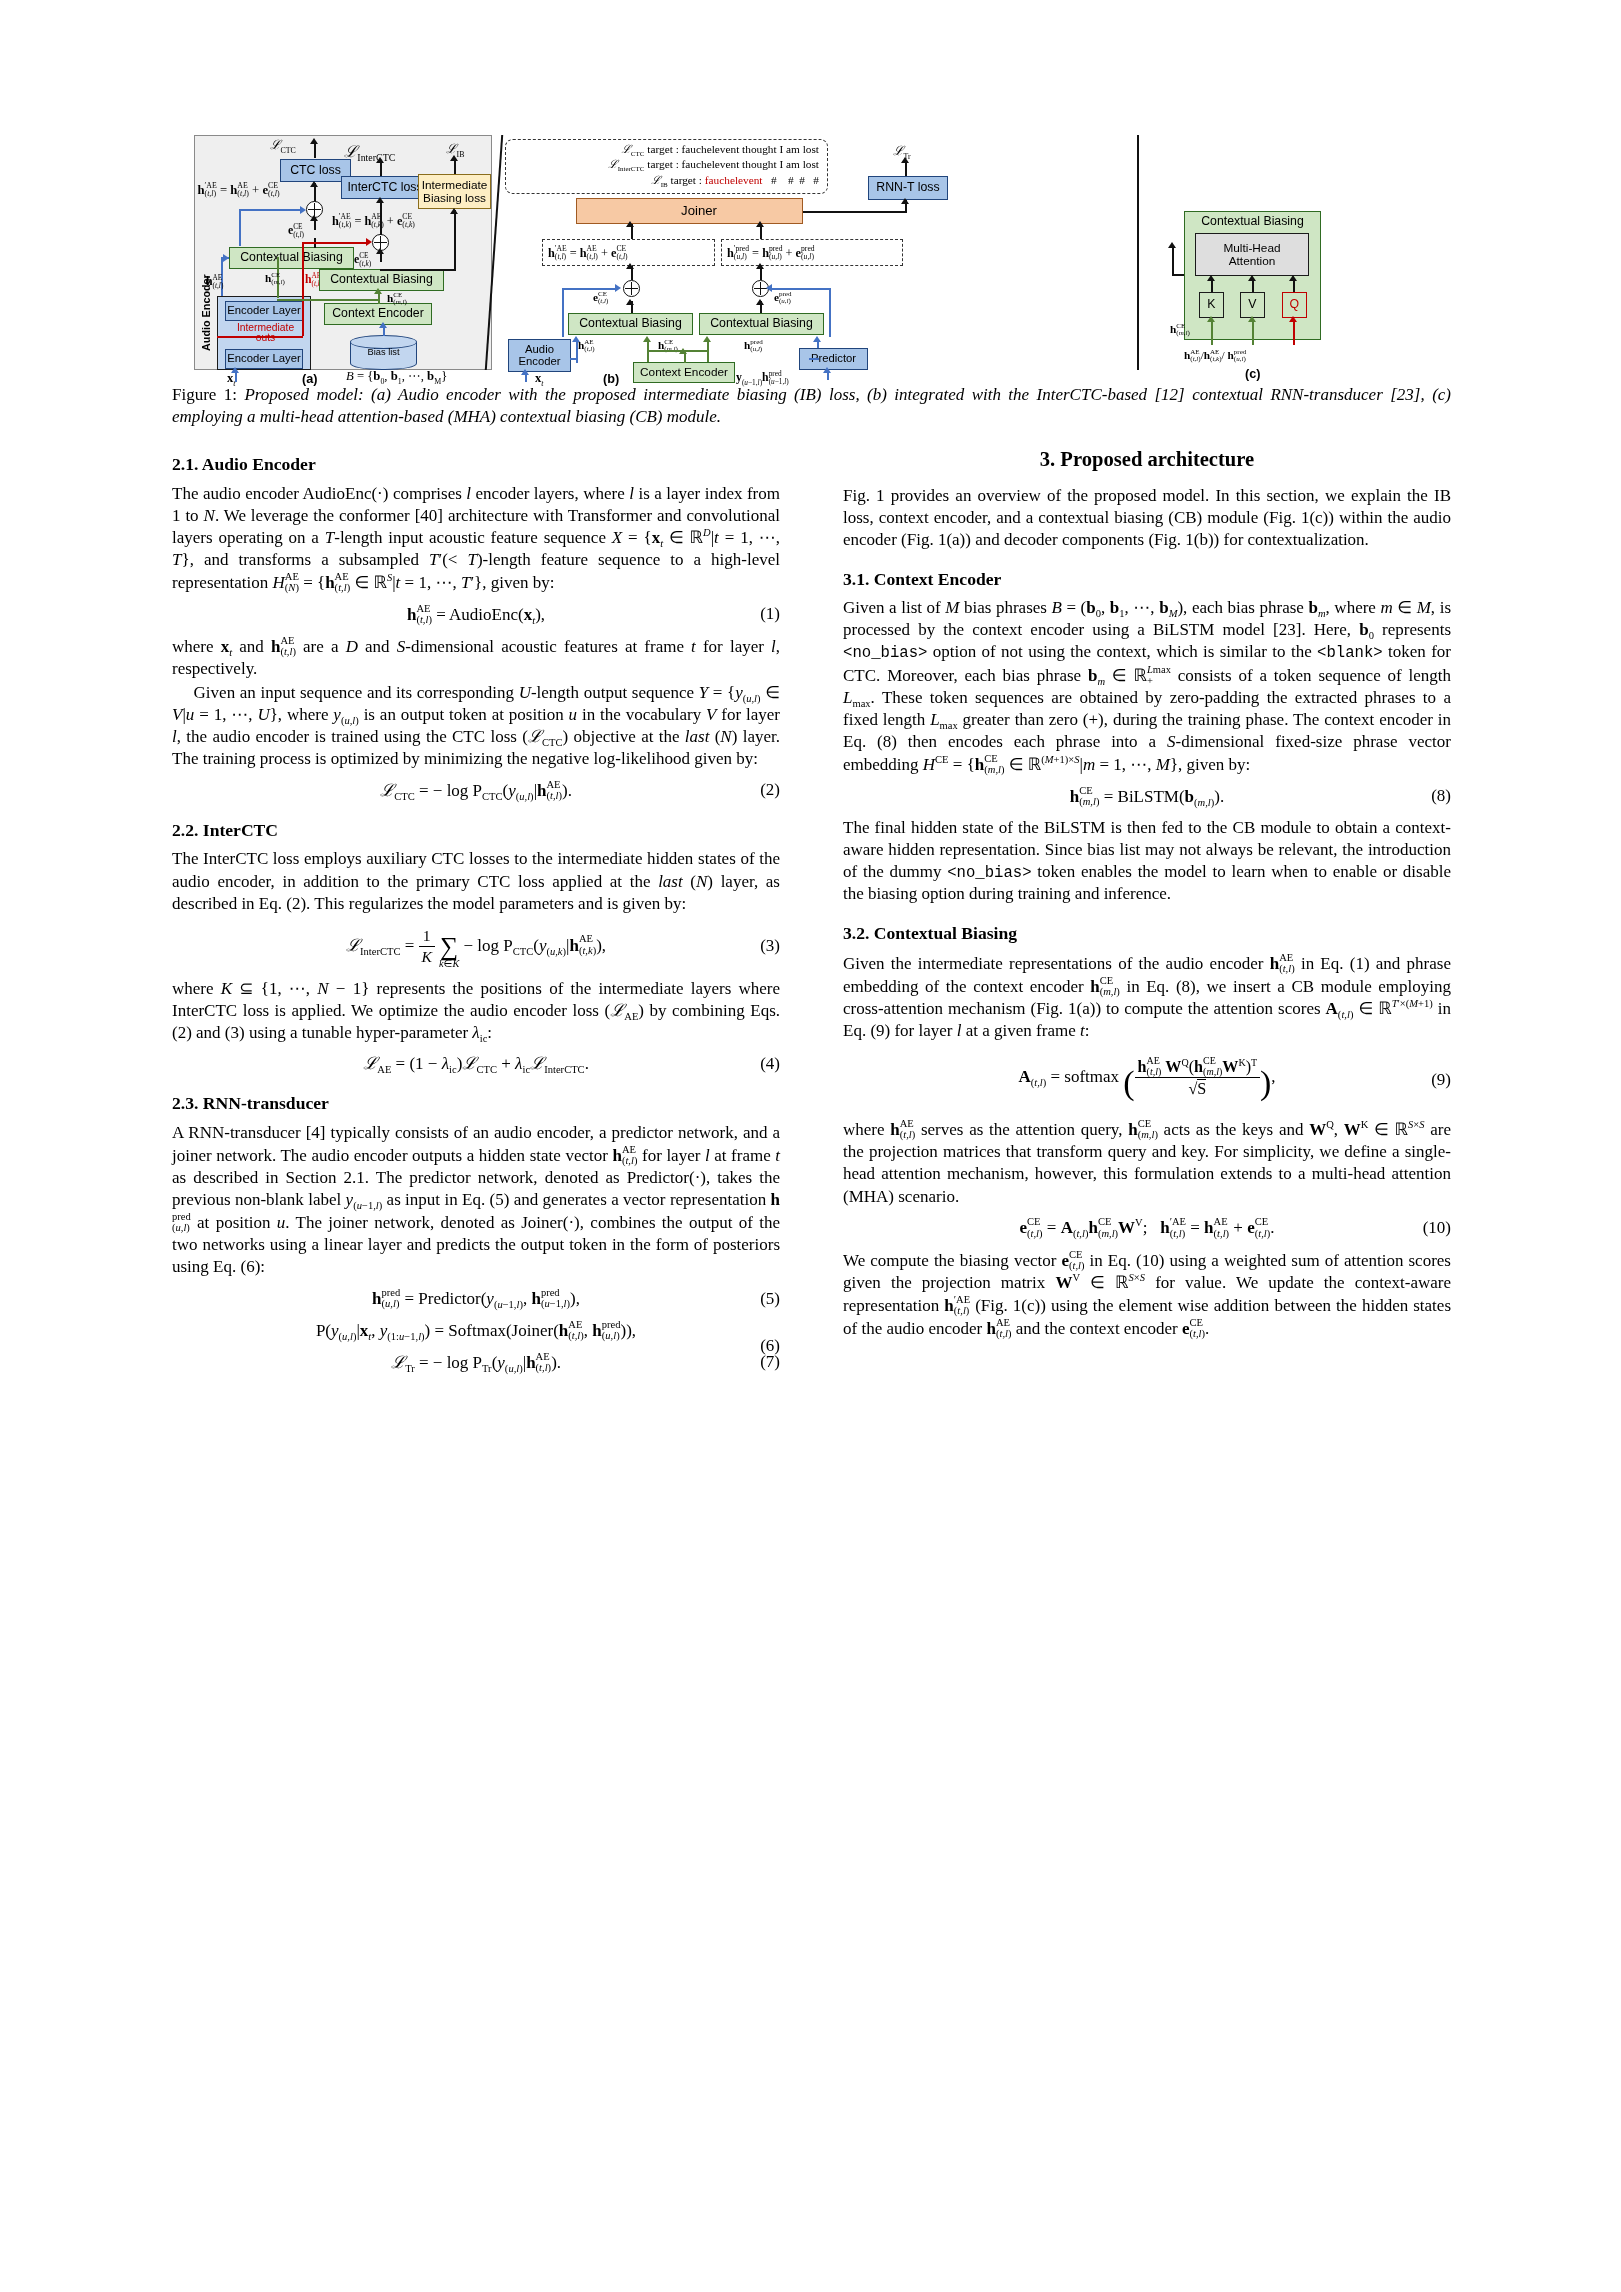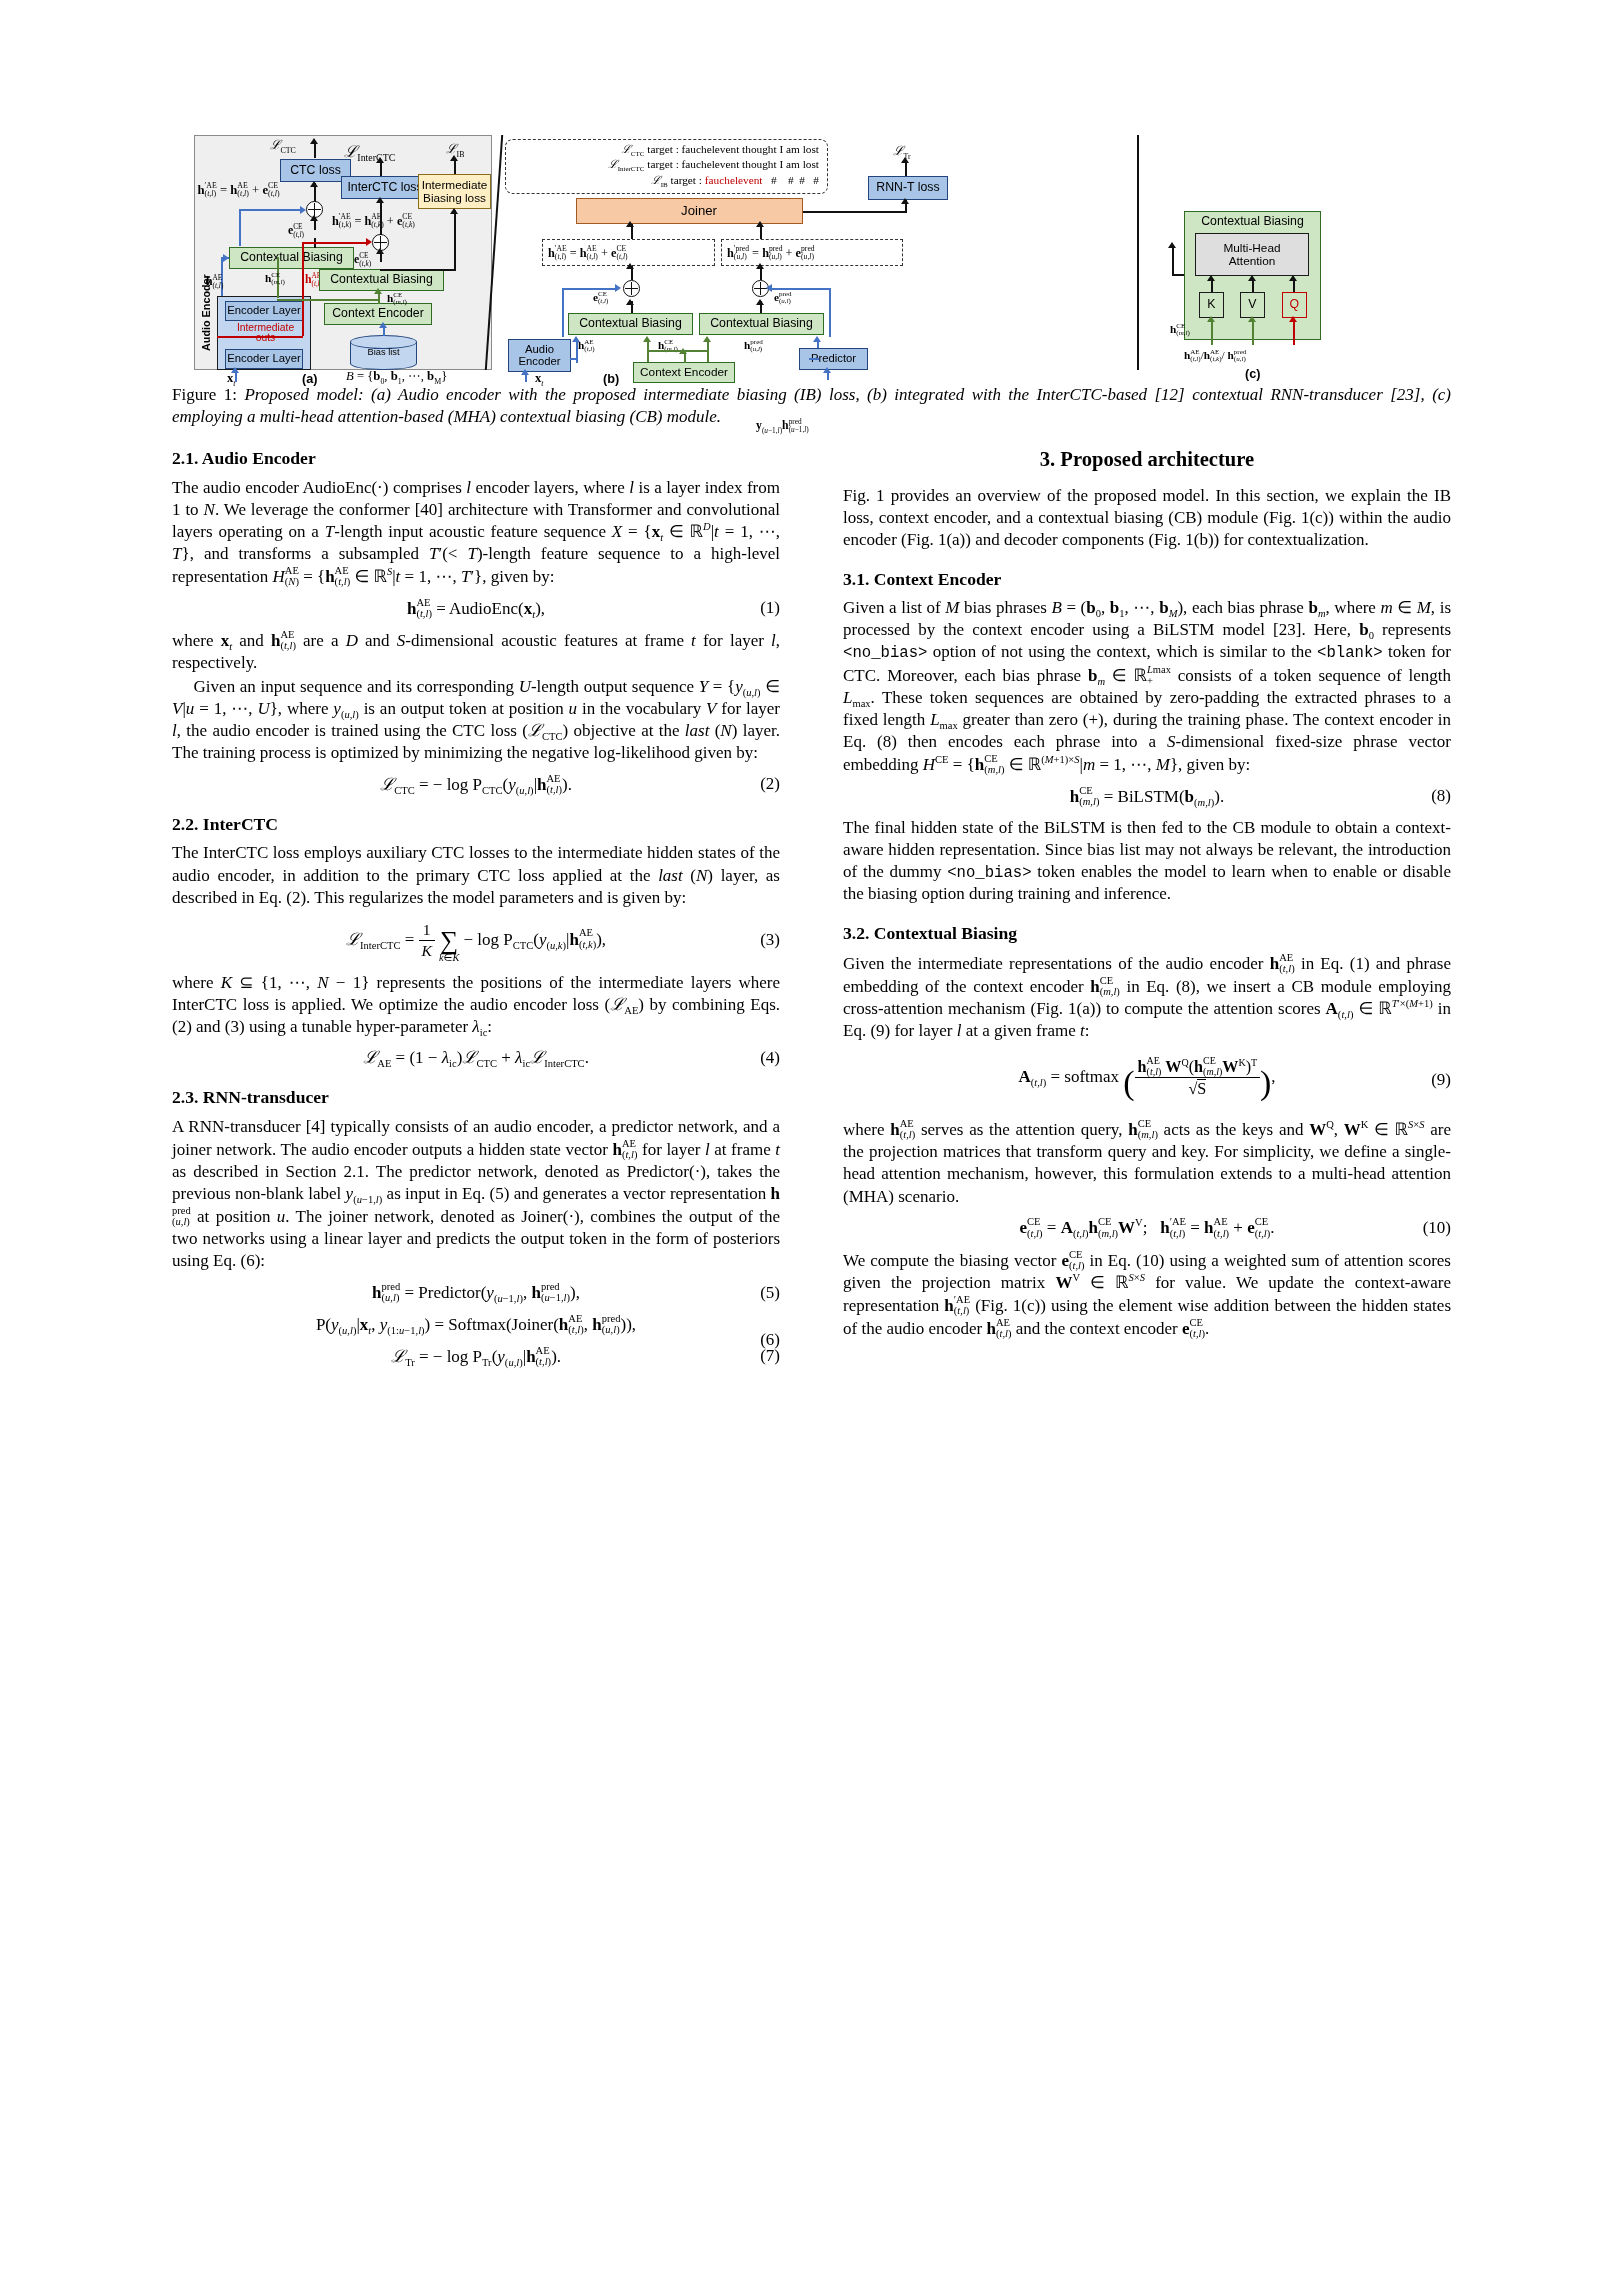--- a/index.html
+++ b/index.html
@@ -390,21 +390,21 @@
     <div class="arrow v green-l" style="left:512px; top:223px; height:12.7px;"></div>
     <div class="ahead up gr" style="left:507px; top:221px;"></div>
     <div class="arrow h green-l" style="left:475px; top:223px; width:61px;"></div>
 
     <div class="arrow v blue-l" style="left:353px; top:245px; height:9.8px;"></div>
     <div class="ahead up bl" style="left:349px; top:242px;"></div>
     <div class="mathlbl" style="left:363px; top:245px; font-size:12.7px;">
       <span class="bb">x</span><span class="dn"><i>t</i></span>
     </div>
     <div class="panel-tag" style="left:431px; top:245px;">(b)</div>
-    <div class="mathlbl" style="left:584px; top:243px; font-size:11.8px;margin-top:48px;">
+    <div class="mathlbl" style="left:564px; top:243px; font-size:11.8px;">
       <span class="bb">y</span><span class="dn">(<i>u</i>−1,<i>l</i>)</span><span class="bb">h</span><span class="supsub"><span>pred</span><span>(<i>u</i>−1,<i>l</i>)</span></span>
     </div>
     <div class="arrow v blue-l" style="left:655px; top:243px; height:9.8px;"></div>
     <div class="ahead up bl" style="left:651px; top:240px;"></div>
 
     <div class="panel-c-divider"></div>
 
     <div class="arrow v" style="left:1000px; top:118px; height:29px;"></div>
     <div class="ahead up" style="left:996px; top:115px;"></div>
     <div class="arrow h" style="left:1000px; top:147px; width:24.5px;"></div>
@@ -442,21 +442,21 @@
     </div>
     <div class="panel-tag" style="left:1073px; top:240px;">(c)</div>
   </div>
 
   <div class="caption">
     <span class="lead">Figure 1:</span><span> Proposed model: (a) Audio encoder with the proposed intermediate biasing (IB) loss, (b) integrated with the InterCTC-based [12] contextual RNN-transducer [23], (c) employing a multi-head attention-based (MHA) contextual biasing (CB) module.</span>
   </div>
 
   <div class="col col-l">
 
-    <h2 class="sec" style="margin-top:1px;">2.1.  Audio Encoder</h2>
+    <h2 class="sec" style="margin-top:7px;">2.1.  Audio Encoder</h2>
 
     <p>The audio encoder <span class="m">AudioEnc(·)</span> comprises <i>l</i> encoder layers, where <i>l</i> is a layer index from 1 to <i>N</i>. We leverage the conformer [40] architecture with Transformer and convolutional layers operating on a <i>T</i>-length input acoustic feature sequence <i>X</i> = {<span class="bb">x</span><span class="dn"><i>t</i></span> ∈ ℝ<span class="up"><i>D</i></span>|<i>t</i> = 1, ⋯, <i>T</i>}, and transforms a subsampled <i>T</i>′(&lt; <i>T</i>)-length feature sequence to a high-level representation <i>H</i><span class="supsub"><span>AE</span><span>(<i>N</i>)</span></span> = {<span class="bb">h</span><span class="supsub"><span>AE</span><span>(<i>t,l</i>)</span></span> ∈ ℝ<span class="up"><i>S</i></span>|<i>t</i> = 1, ⋯, <i>T</i>′}, given by:</p>
 
     <div class="eq">
       <span class="eqbody"><span class="bb">h</span><span class="supsub"><span>AE</span><span>(<i>t,l</i>)</span></span> = AudioEnc(<span class="bb">x</span><span class="dn"><i>t</i></span>),</span>
       <span class="num">(1)</span>
     </div>
 
     <p>where <span class="bb">x</span><span class="dn"><i>t</i></span> and <span class="bb">h</span><span class="supsub"><span>AE</span><span>(<i>t,l</i>)</span></span> are a <i>D</i> and <i>S</i>-dimensional acoustic features at frame <i>t</i> for layer <i>l</i>, respectively.</p>
 

